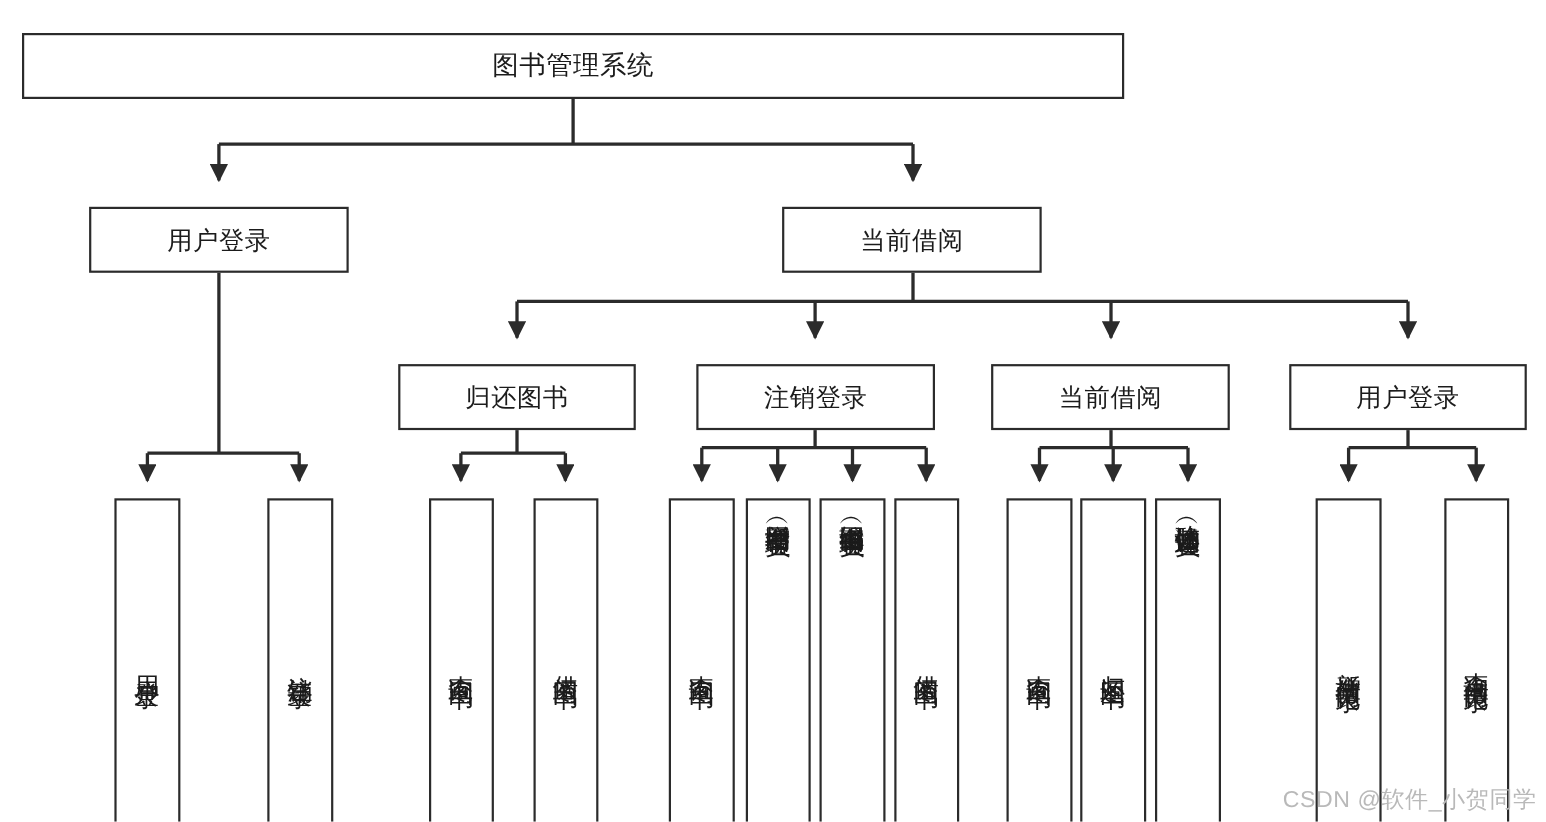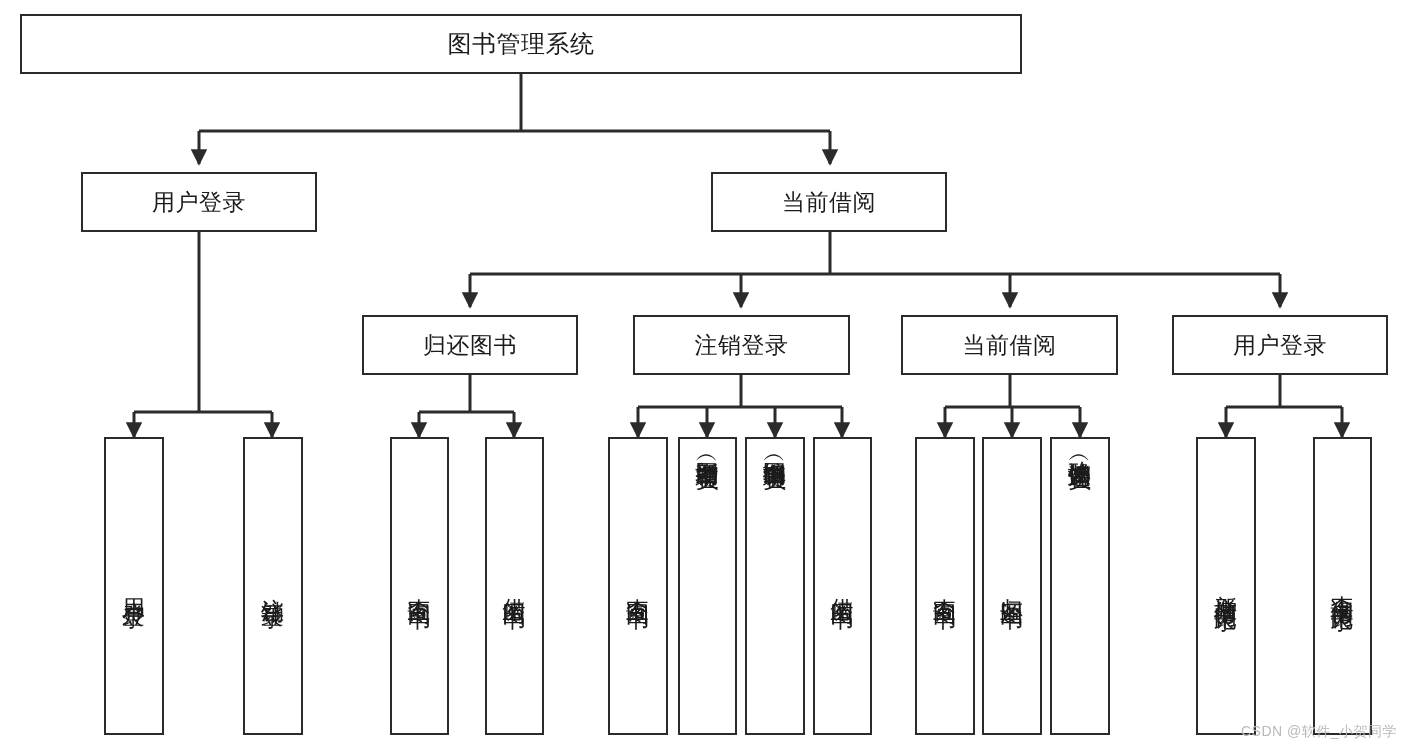--- a/index.html
+++ b/index.html
@@ -28,20 +28,21 @@
   .node {
     position: absolute;
     box-sizing: border-box;
     background: #ffffff;
     border: 2px solid #2b2b2b;
     display: flex;
     align-items: center;
     justify-content: center;
     color: #1b1b1b;
     z-index: 2;
+    margin-top: 16px;
   }
   .node-label {
     display: block;
     text-align: center;
     line-height: 1.08;
     letter-spacing: 0.5px;
   }
   
   .node.horiz .node-label {
     font-size: 23px;
@@ -67,21 +68,21 @@
   .node.vert.tall {
     align-items: flex-start;
   }
   .node.vert.tall .node-label {
     letter-spacing: 1px;
   }
   #watermark {
     position: absolute;
     right: 8px;
     bottom: 6px;
-    font-size: 14px;
+    font-size: 21px;
     color: #b9b9b9;
     letter-spacing: 0.5px;
     z-index: 5;
     white-space: nowrap;
   }
 </style>
 </head>
 <body>
 
 <div id="canvas">

